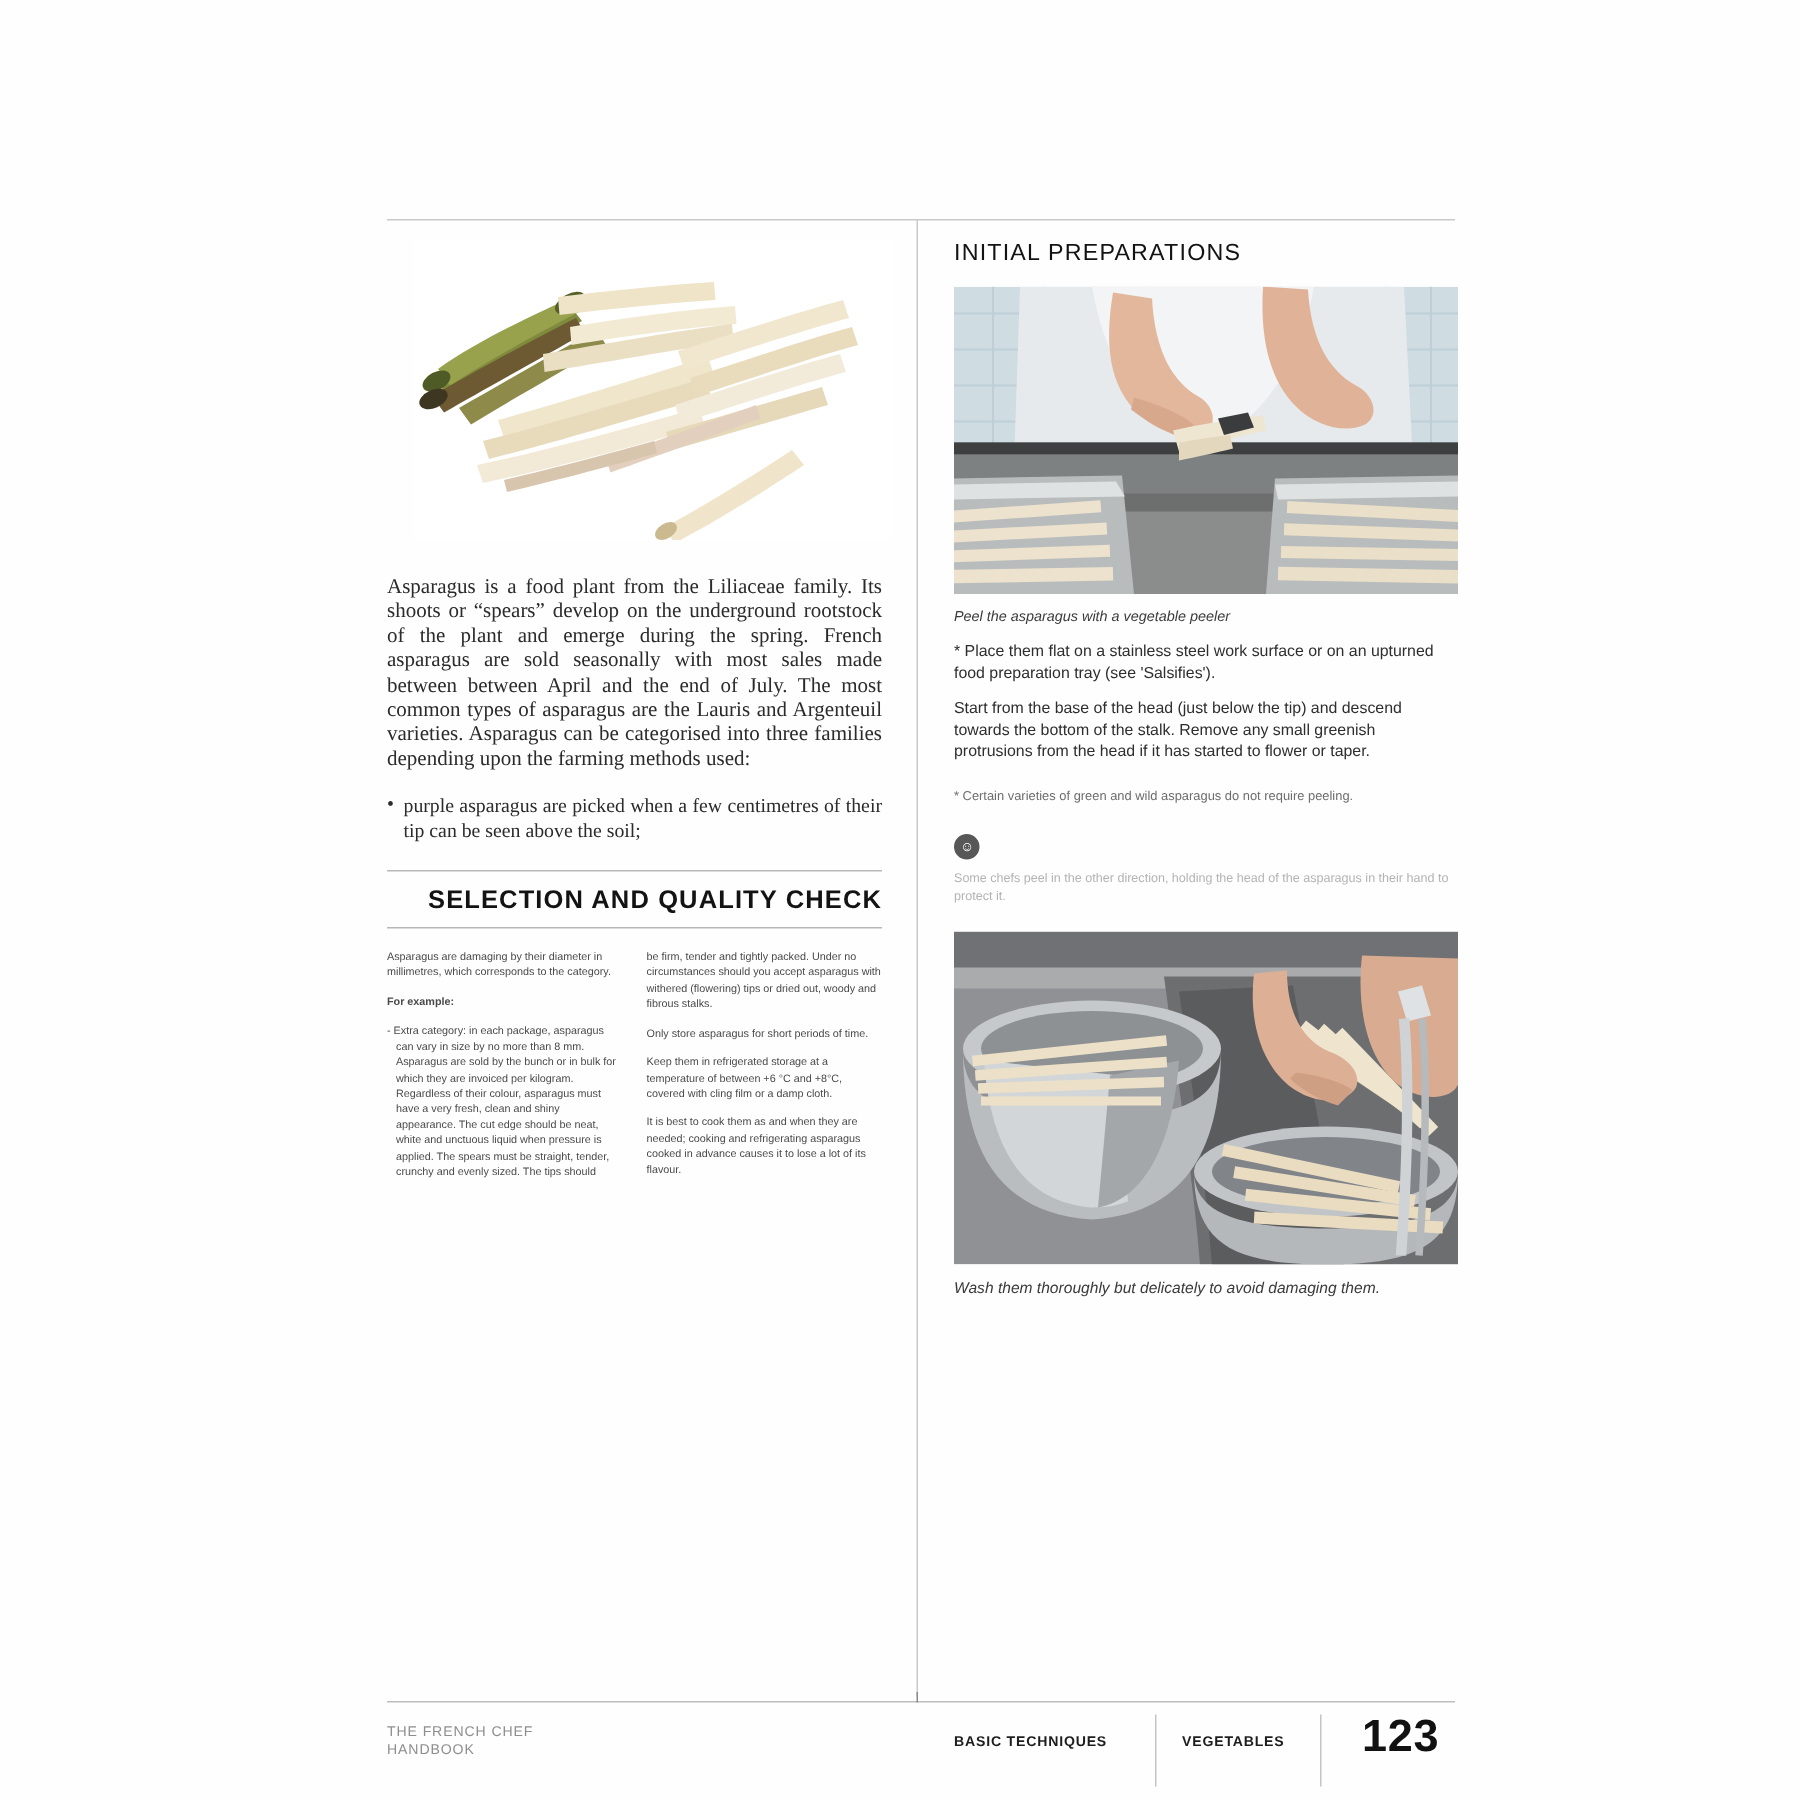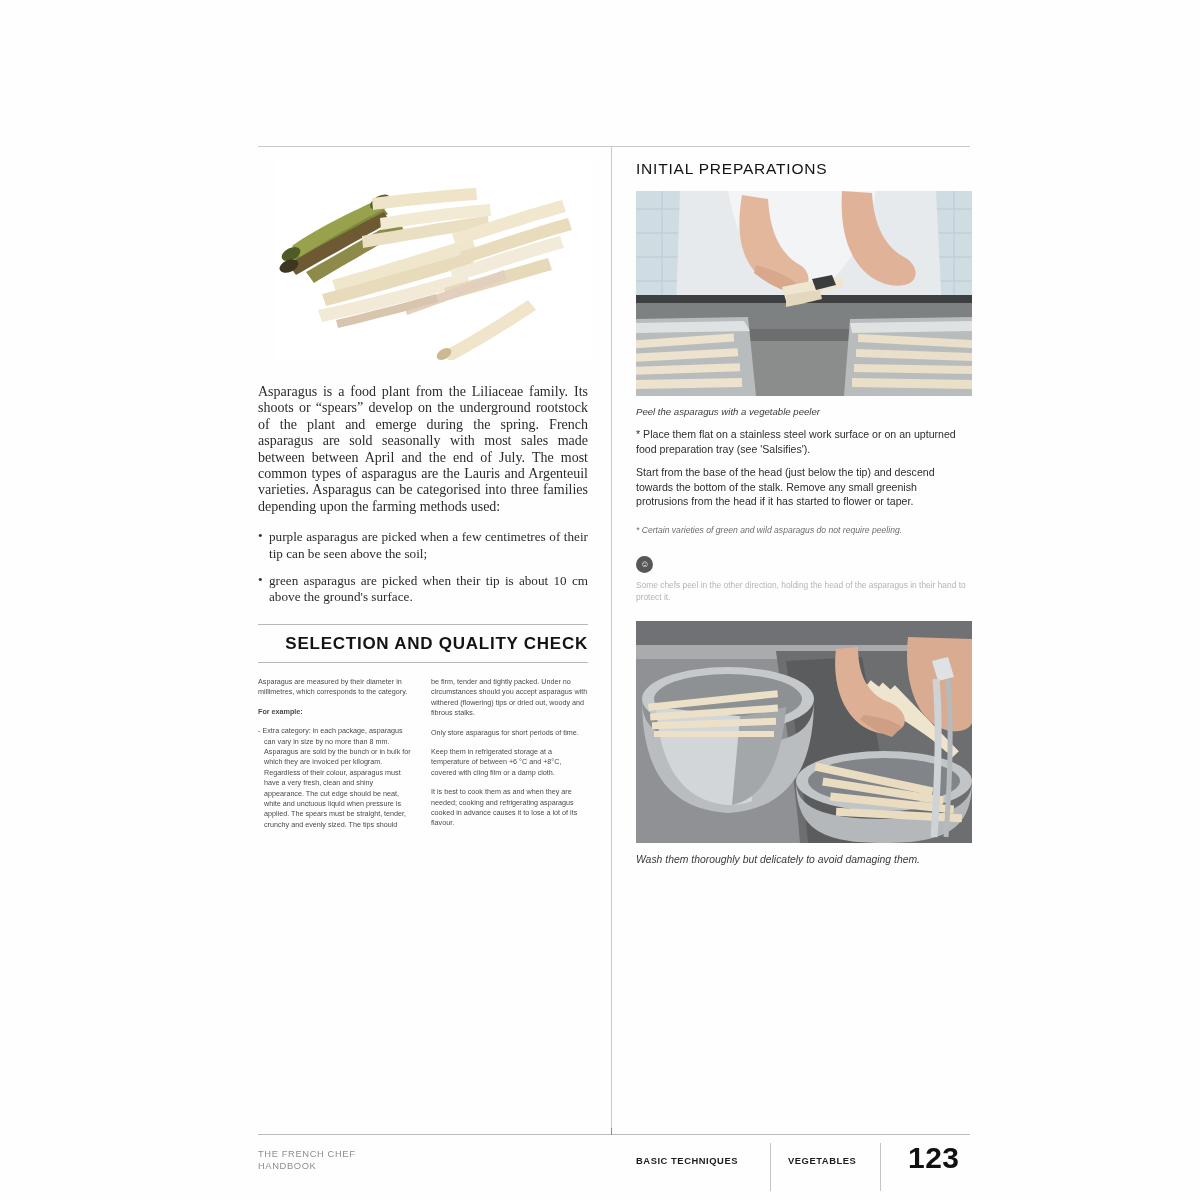--- a/index.html
+++ b/index.html
@@ -173,21 +173,20 @@
   .rtext {
     font-size: 10.6px;
     line-height: 14.6px;
     color: #2e2e2e;
     margin-top: 9px;
     filter: blur(0.3px);
   }
   .footnote {
     font-size: 8.6px;
     line-height: 12px;
-    font-style: italic;
     color: #6d6d6d;
     margin-top: 15px;
     filter: blur(0.35px);
   }
 
   .tip-block { margin-top: 20px; }
   .tip-icon {
     width: 17px; height: 17px;
     border-radius: 50%;
     background: #3a3a3a;
@@ -323,32 +322,31 @@
           <path d="M128 146 C162 134 200 120 228 110 L231 119 C203 129 165 143 131 155 Z" fill="#e3cfbd"></path>
           <path d="M60 160 C94 152 132 142 160 134 L162 142 C134 150 96 160 62 168 Z" fill="#d8c5ae"></path>
         </g>
       </svg>
     </div>
 
     <div class="body-text">Asparagus is a food plant from the Liliaceae family. Its shoots or “spears” develop on the underground rootstock of the plant and emerge during the spring. French asparagus are sold seasonally with most sales made between between April and the end of July. The most common types of asparagus are the Lauris and Argenteuil varieties. Asparagus can be categorised into three families depending upon the farming methods used:</div>
 
     <div class="bullets">
       <div class="bullet">purple asparagus are picked when a few centimetres of their tip can be seen above the soil;</div>
-      <div class="bullet">green asparagus are picked when their tip is about 10 cm above the ground's surface.</div>
     </div>
 
     <div class="section-head-wrap">
       <div class="rule"></div>
       <div class="section-head">SELECTION AND QUALITY CHECK</div>
       <div class="rule"></div>
     </div>
 
     <div class="two-col">
       <div class="col micro">
-        <p>Asparagus are measured by their diameter in millimetres, which corresponds to the category.</p>
+        <p>Asparagus are damaging by their diameter in millimetres, which corresponds to the category.</p>
         <p class="bold">For example:</p>
         <p class="indent">- Extra category: in each package, asparagus can vary in size by no more than 8 mm. Asparagus are sold by the bunch or in bulk for which they are invoiced per kilogram. Regardless of their colour, asparagus must have a very fresh, clean and shiny appearance. The cut edge should be neat, white and unctuous liquid when pressure is applied. The spears must be straight, tender, crunchy and evenly sized. The tips should</p>
       </div>
       <div class="col micro">
         <p>be firm, tender and tightly packed. Under no circumstances should you accept asparagus with withered (flowering) tips or dried out, woody and fibrous stalks.</p>
         <p>Only store asparagus for short periods of time.</p>
         <p>Keep them in refrigerated storage at a temperature of between +6 °C and +8°C, covered with cling film or a damp cloth.</p>
         <p>It is best to cook them as and when they are needed; cooking and refrigerating asparagus cooked in advance causes it to lose a lot of its flavour.</p>
       </div>
     </div>

